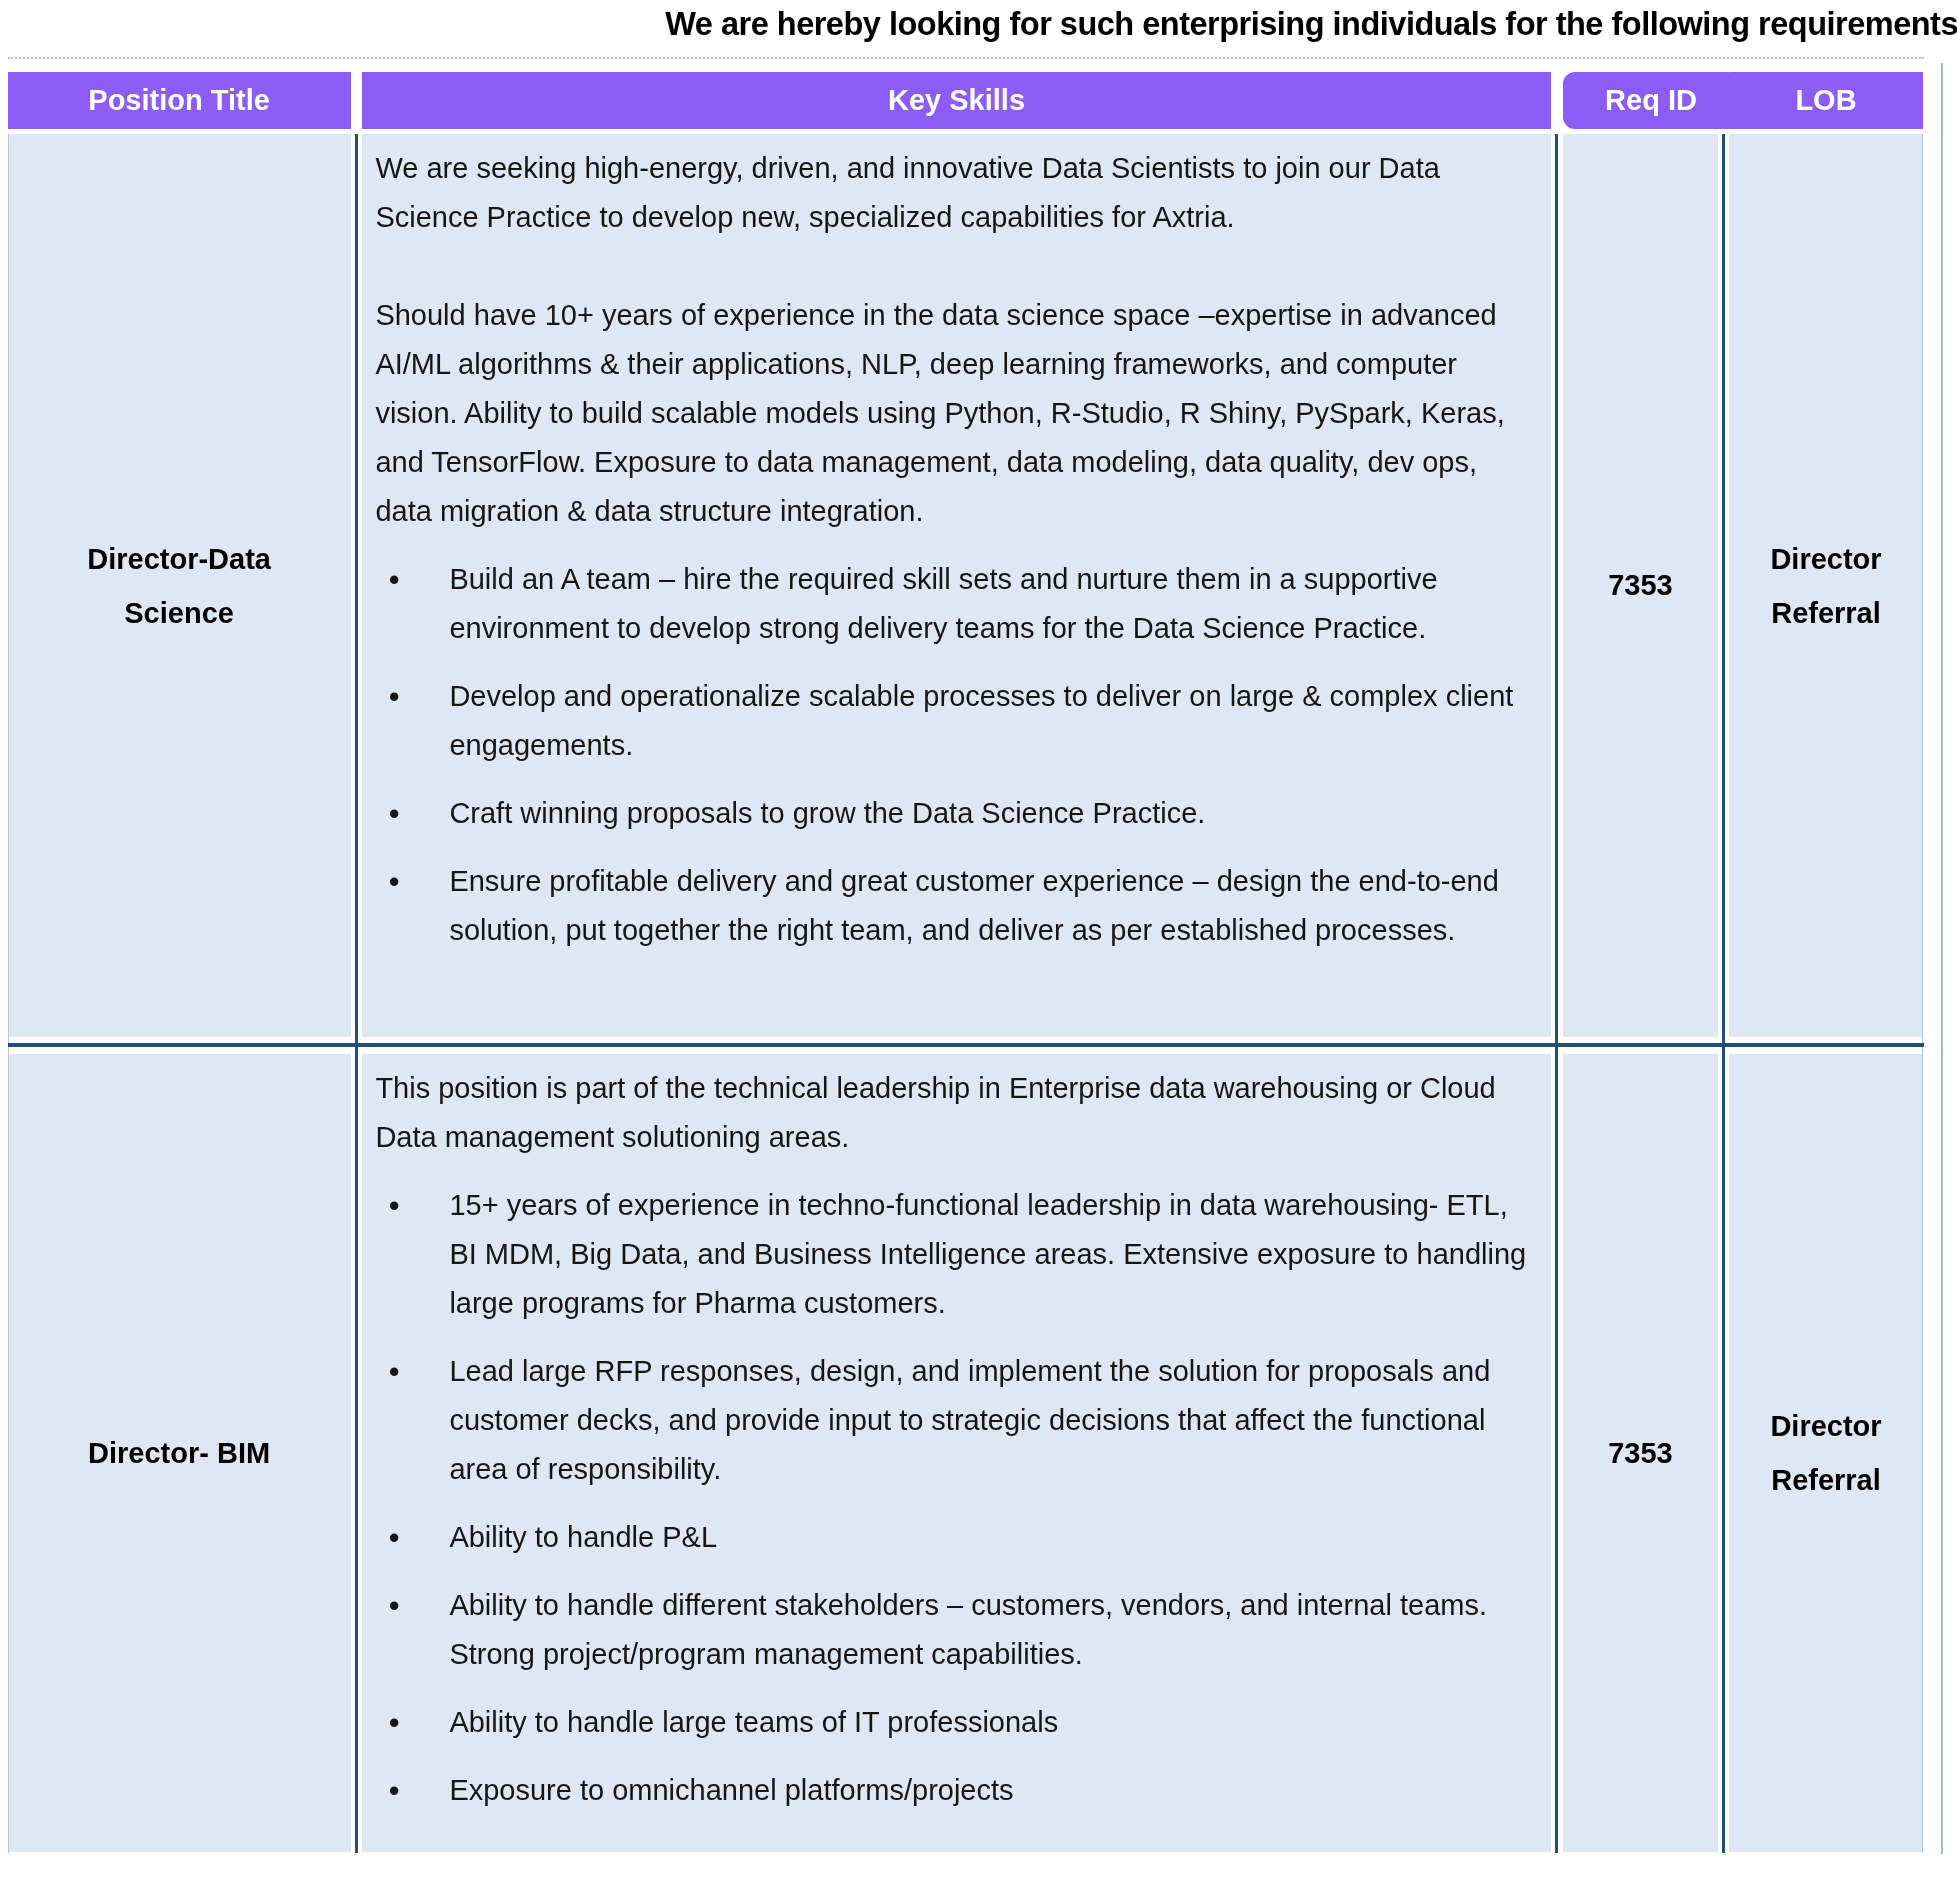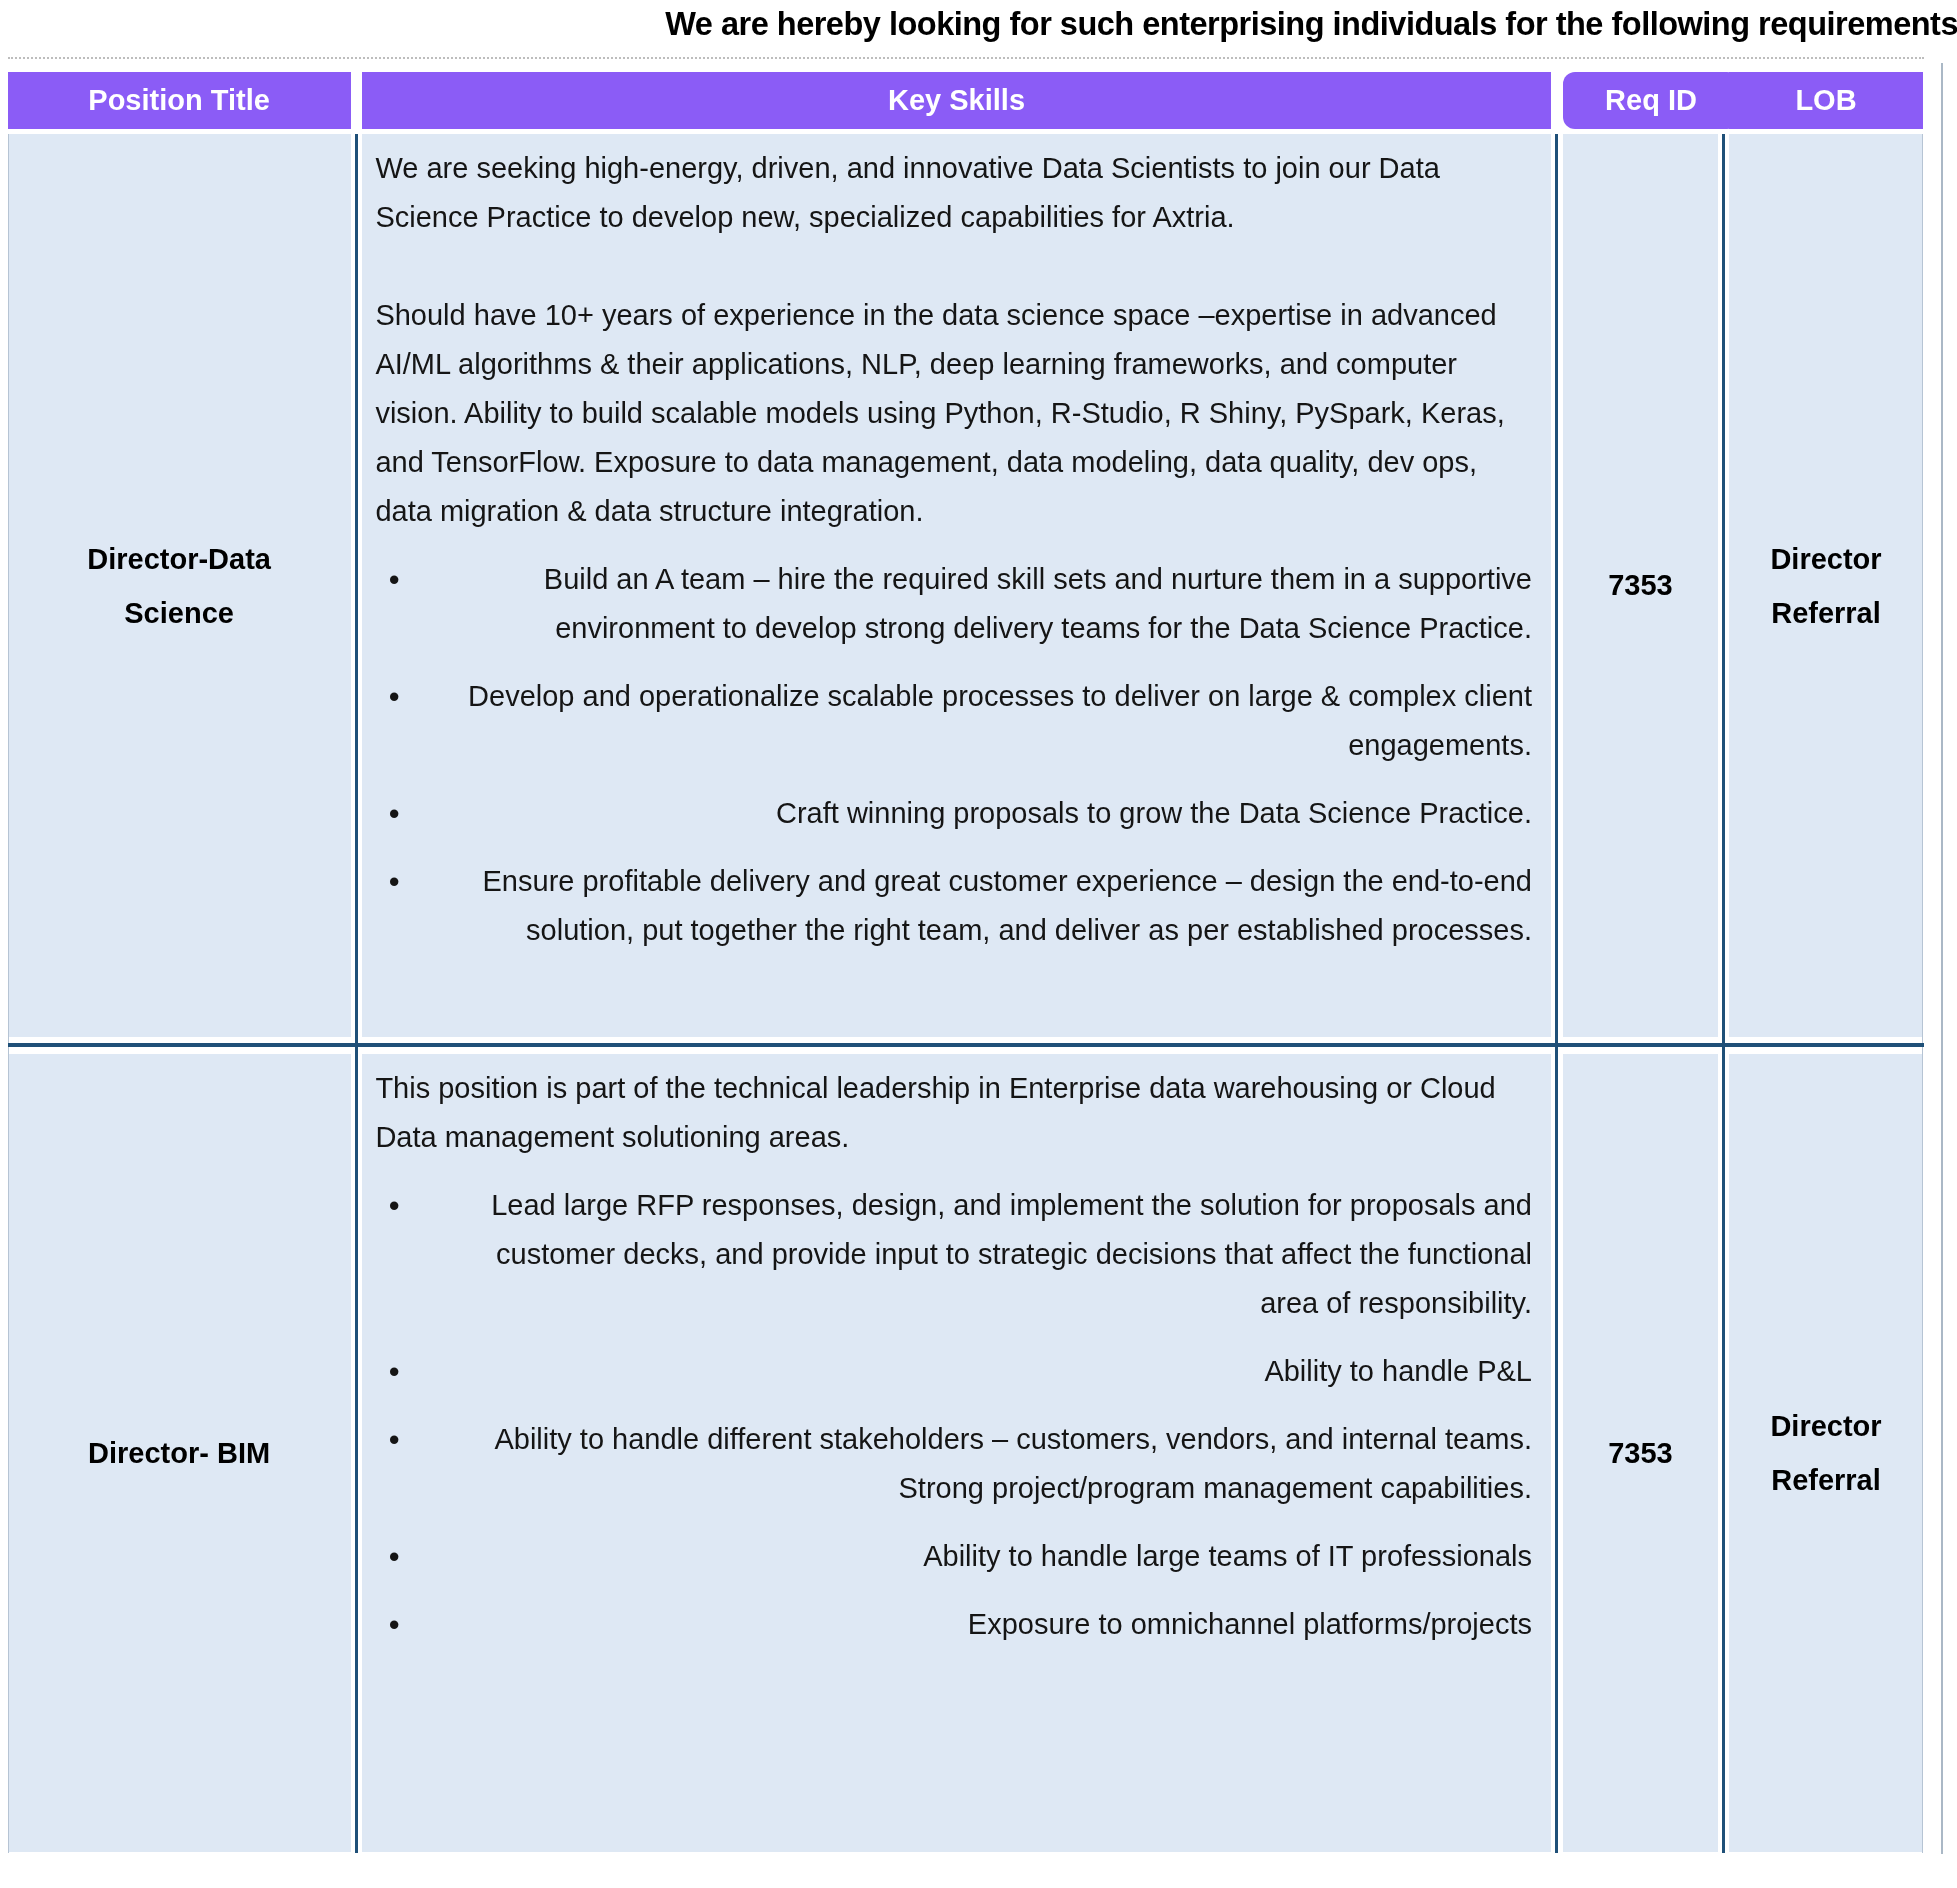--- a/index.html
+++ b/index.html
@@ -38,21 +38,21 @@
     font-weight:bold;font-size:29px;color:#000;text-align:center;
   }
   .pos-inner{display:inline-block;max-width:287px;line-height:54px;}
   .lob-inner{display:inline-block;max-width:167px;line-height:54px;}
 
   .skills{padding:9.6px 19px 0 13.4px;font-size:29px;line-height:49px;color:#151515;}
   .skills p{margin:0;}
   .p-blank-after{margin:0 0 49px 0 !important;}
   .p-small-after{margin:0 0 5.7px 0 !important;}
   .p-intro-after{margin:0 0 9.6px 0 !important;}
-  .li{position:relative;padding-left:74px;margin-top:19px;text-align:right;}
+  .li{position:relative;padding-left:74px;margin-top:19px;}
   .li::before{content:"\2022";position:absolute;left:13.4px;top:0;font-size:31px;}
 
   
   .vline{position:absolute;top:134px;height:1719px;width:2.9px;background:#1F5078;}
   .v1{left:355px;}
   .v2{left:1555px;}
   .v3{left:1722px;}
   .hline{position:absolute;left:7.6px;width:1916px;top:1043px;height:3.8px;background:#1F5078;}
   .edge{position:absolute;top:134px;height:1719px;width:1px;background:#b6c4d4;}
   .edge-l{left:7.6px;}
@@ -88,20 +88,21 @@
   </div>
   <div class="td r1 c4 center-cell">
     <span class="lob-inner">Director Referral</span>
   </div>
 
   <div class="td r2 c1 center-cell">
     <span class="pos-inner">Director- BIM</span>
   </div>
   <div class="td r2 c2 skills">
     <p class="p-intro-after">This position is part of the technical leadership in Enterprise data warehousing or Cloud Data management solutioning areas.</p>
+    <div class="li">15+ years of experience in techno-functional leadership in data warehousing- ETL, BI MDM, Big Data, and Business Intelligence areas. Extensive exposure to handling large programs for Pharma customers.</div>
     <div class="li">Lead large RFP responses, design, and implement the solution for proposals and customer decks, and provide input to strategic decisions that affect the functional area of responsibility.</div>
     <div class="li">Ability to handle P&amp;L</div>
     <div class="li">Ability to handle different stakeholders – customers, vendors, and internal teams. Strong project/program management capabilities.</div>
     <div class="li">Ability to handle large teams of IT professionals</div>
     <div class="li">Exposure to omnichannel platforms/projects</div>
   </div>
   <div class="td r2 c3 center-cell">
     <span>7353</span>
   </div>
   <div class="td r2 c4 center-cell">

